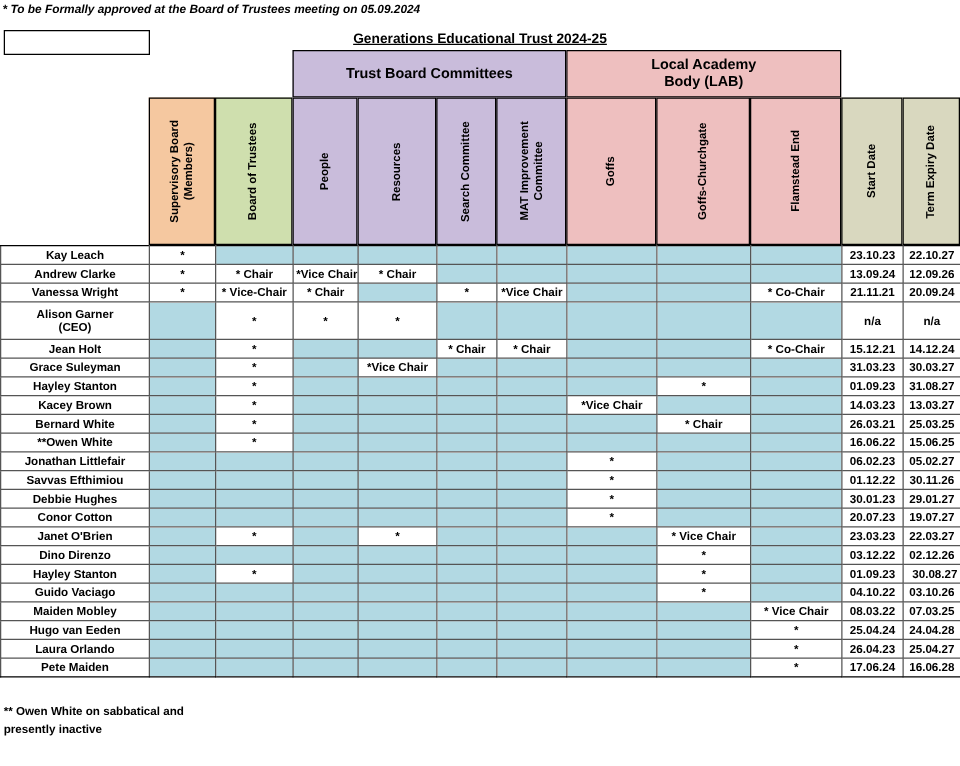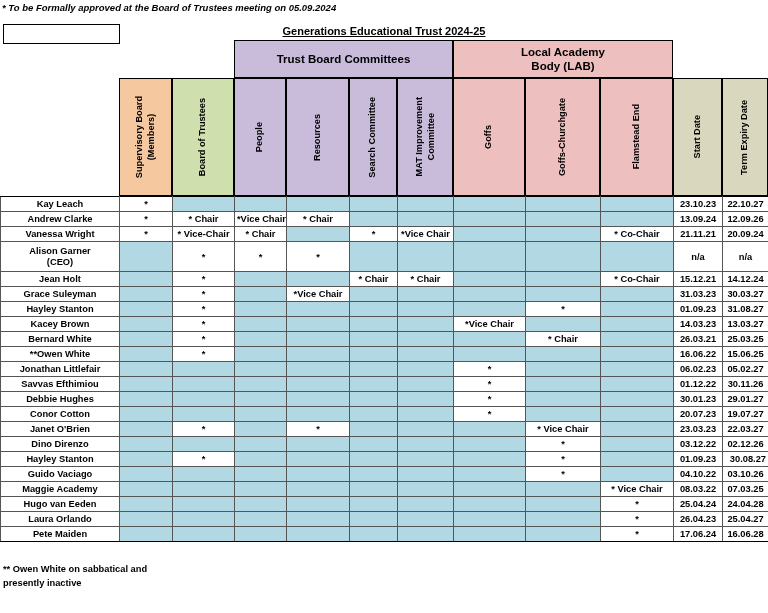--- a/index.html
+++ b/index.html
@@ -386,21 +386,21 @@
             <td class="fill" style="width: 63px;"></td>
             <td class="fill" style="width: 48px;"></td>
             <td class="fill" style="width: 56px;"></td>
             <td class="fill" style="width: 72px;"></td>
             <td class="empty" style="width: 75px;">*</td>
             <td class="fill rightedge" style="width: 73px;"></td>
             <td class="empty leftedge" style="width: 49px;">04.10.22</td>
             <td class="empty rightedge" style="width: 46px;">03.10.26</td>
           </tr>
           <tr>
-            <td class="nm" style="width: 119px;">Maggie Academy</td>
+            <td class="nm" style="width: 119px;">Maiden Mobley</td>
             <td class="fill leftedge" style="width: 53px;"></td>
             <td class="fill" style="width: 62px;"></td>
             <td class="fill" style="width: 52px;"></td>
             <td class="fill" style="width: 63px;"></td>
             <td class="fill" style="width: 48px;"></td>
             <td class="fill" style="width: 56px;"></td>
             <td class="fill" style="width: 72px;"></td>
             <td class="fill" style="width: 75px;"></td>
             <td class="empty rightedge" style="width: 73px;">* Vice Chair</td>
             <td class="empty leftedge" style="width: 49px;">08.03.22</td>

